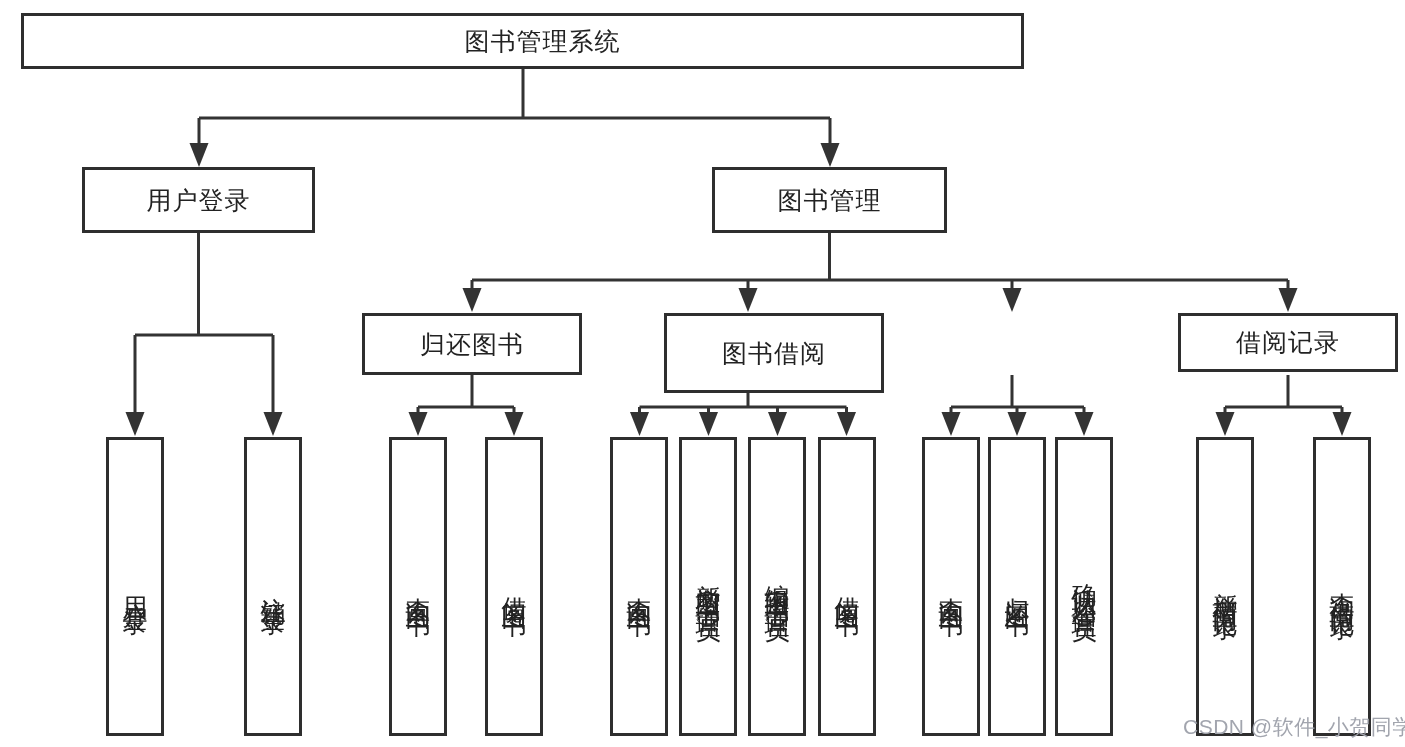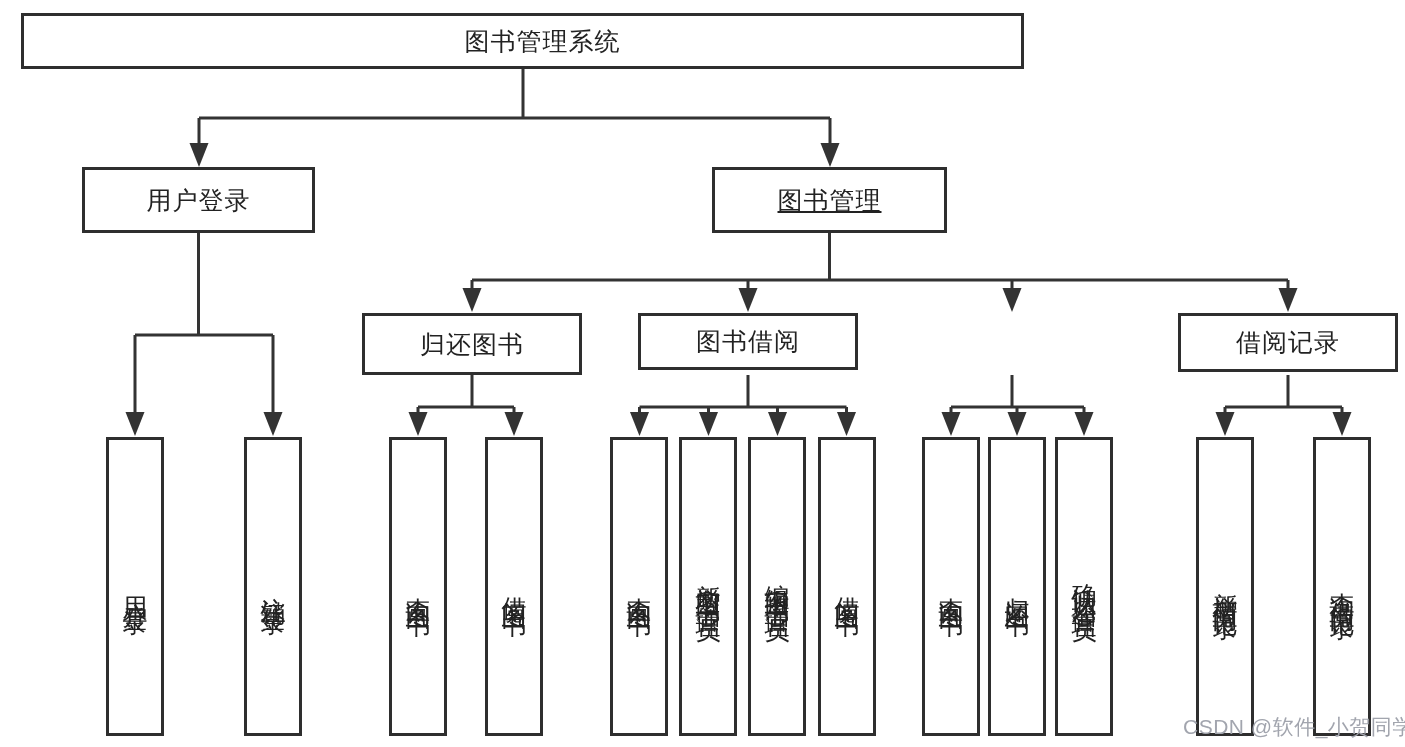--- a/index.html
+++ b/index.html
@@ -109,24 +109,24 @@
         <polygon points="1007.5,412 1026.5,412 1017,436"></polygon>
         <polygon points="1074.5,412 1093.5,412 1084,436"></polygon>
         <polygon points="1215.5,412 1234.5,412 1225,436"></polygon>
         <polygon points="1332.5,412 1351.5,412 1342,436"></polygon>
       </g>
   </svg>
 
   <div class="node h" style="left:21px; top:13px; width:1003px; height:56px;padding-left:40px;">图书管理系统</div>
 
   <div class="node h" style="left:82px; top:167px; width:233px; height:66px;">用户登录</div>
-  <div class="node h" style="left:712px; top:167px; width:235px; height:66px;text-decoration:underline;">图书管理</div>
+  <div class="node h" style="left:712px; top:167px; width:235px; height:66px;">图书管理</div>
 
   <div class="node h" style="left:362px; top:313px; width:220px; height:62px;">归还图书</div>
-  <div class="node h" style="left:638px; top:313px; width:220px; height:57px;">图书借阅</div>
+  <div class="node h" style="left:664px; top:313px; width:220px; height:80px;">图书借阅</div>
   <div class="node h" style="left:1178px; top:313px; width:220px; height:59px;">借阅记录</div>
 
   <div class="node v" style="left:106px; top:437px; width:58px; height:299px;">用户登录</div>
   <div class="node v" style="left:244px; top:437px; width:58px; height:299px;">注销登录</div>
 
   <div class="node v" style="left:389px; top:437px; width:58px; height:299px;">查询图书</div>
   <div class="node v" style="left:485px; top:437px; width:58px; height:299px;">借阅图书</div>
 
   <div class="node v" style="left:610px; top:437px; width:58px; height:299px;">查询图书</div>
   <div class="node v" style="left:679px; top:437px; width:58px; height:299px;">新增图书（管理员）</div>

